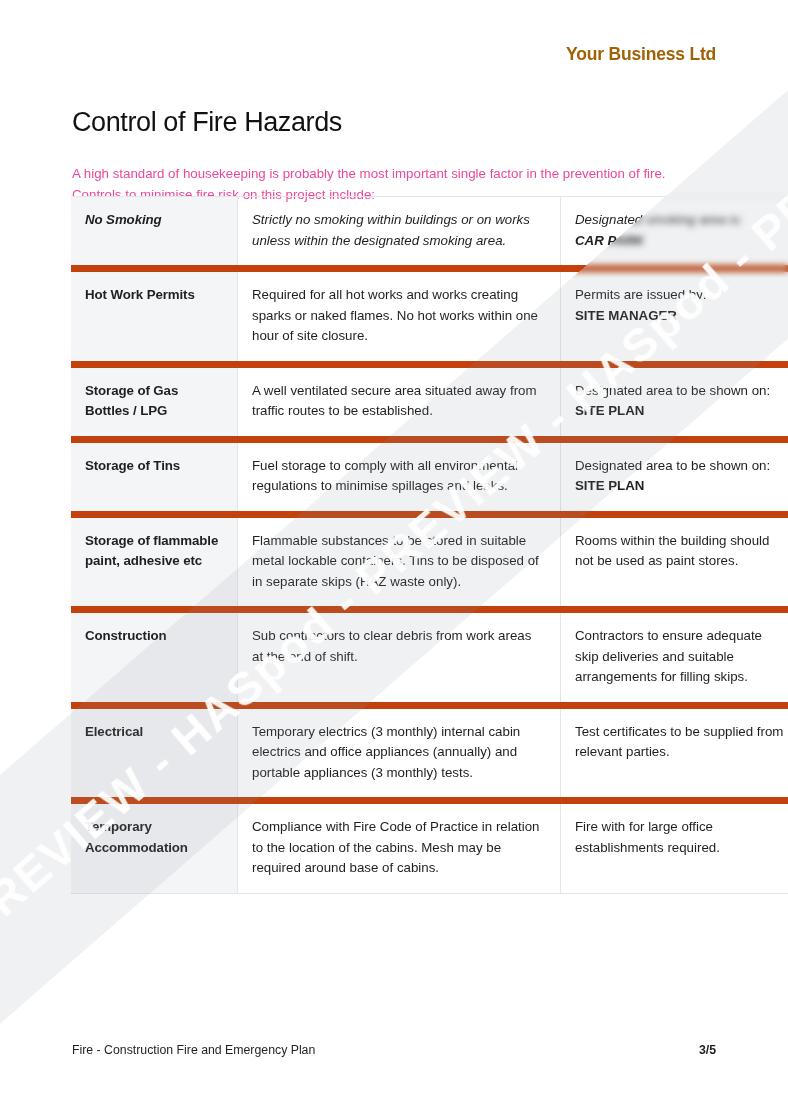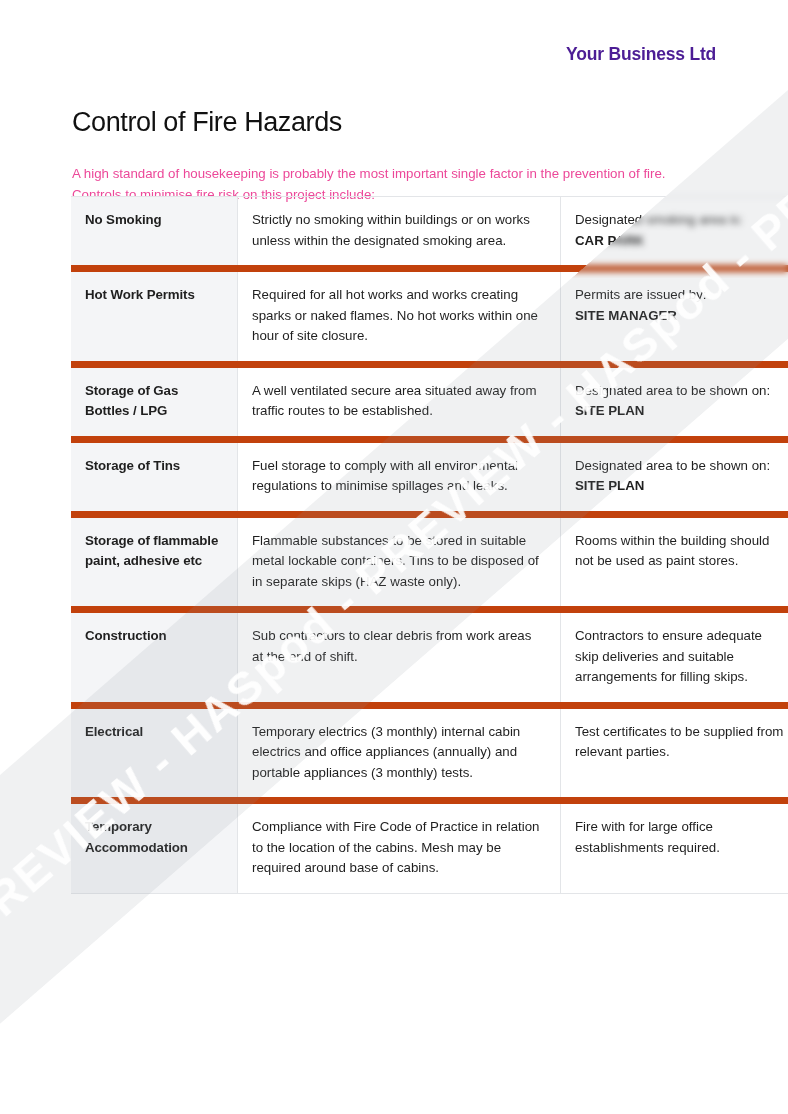--- a/index.html
+++ b/index.html
@@ -12,21 +12,21 @@
     overflow:hidden;
     -webkit-font-smoothing:antialiased;
   }
   .page { position:relative; width:788px; height:1114px; }
 
   
   .doc-header {
     position:absolute; top:44px; left:72px; right:72px;
     text-align:right;
     font-size:17.5px; font-weight:bold; letter-spacing:-0.2px;
-    color:#4c1d95;
+    color:#a16207;
   }
 
   
   .doc-title {
     position:absolute; top:107px; left:72px;
     font-size:27px; font-weight:normal; letter-spacing:-0.4px;
     color:#111; margin:0;
   }
 
   
@@ -56,21 +56,21 @@
     background:#f4f5f7;
     font-weight:bold;
     font-size:12.4px;
     line-height:19px;
     letter-spacing:-0.1px;
     border-right:1px solid #e3e5e8;
     color:#111;
   }
   .col-control { width:294px; border-right:1px solid #e3e5e8; }
   .col-detail  { width:213px; }
-  .haz-table tr:first-child td { border-top:1px solid #e3e5e8; }
+  .haz-table tr:first-child td { border-top:1px solid #e3e5e8;font-style:italic; }
   .em { font-weight:bold; display:block; }
   .soft-break { display:block; }
 
   
   .doc-footer {
     position:absolute; left:72px; right:72px; top:1043px;
     display:flex; justify-content:space-between; align-items:baseline;
     font-size:12.3px; color:#1f1f1f;
   }
   .doc-footer .pageno { font-weight:bold; font-size:12.3px; }
@@ -182,20 +182,24 @@
         <td class="col-control">Compliance with Fire Code of Practice in relation to the location of the cabins. Mesh may be required around base of cabins.</td>
         <td class="col-detail">
           <span class="soft-break">Fire with for large office establishments required.</span>
           <span class="em"></span>
         </td>
       </tr>
 
     </tbody>
   </table>
 
+  <div class="doc-footer">
+    <span>Fire - Construction Fire and Emergency Plan</span>
+    <span class="pageno">3/5</span>
+  </div>
 
   <div class="wm-layer">
     <div class="wm-band">
       <span class="wm-text">HASpod - PREVIEW - HASpod - PREVIEW - HASpod - PREVIEW - HASpod - PREVIEW -</span>
     </div>
   </div>
 
 </div>
 
 </body></html>

